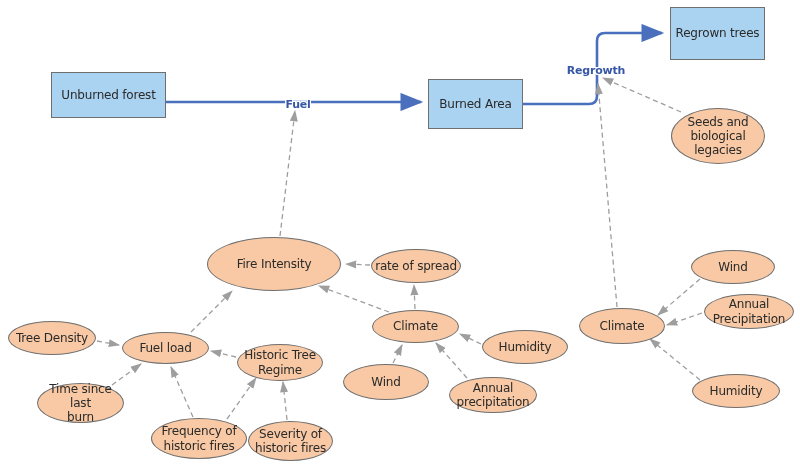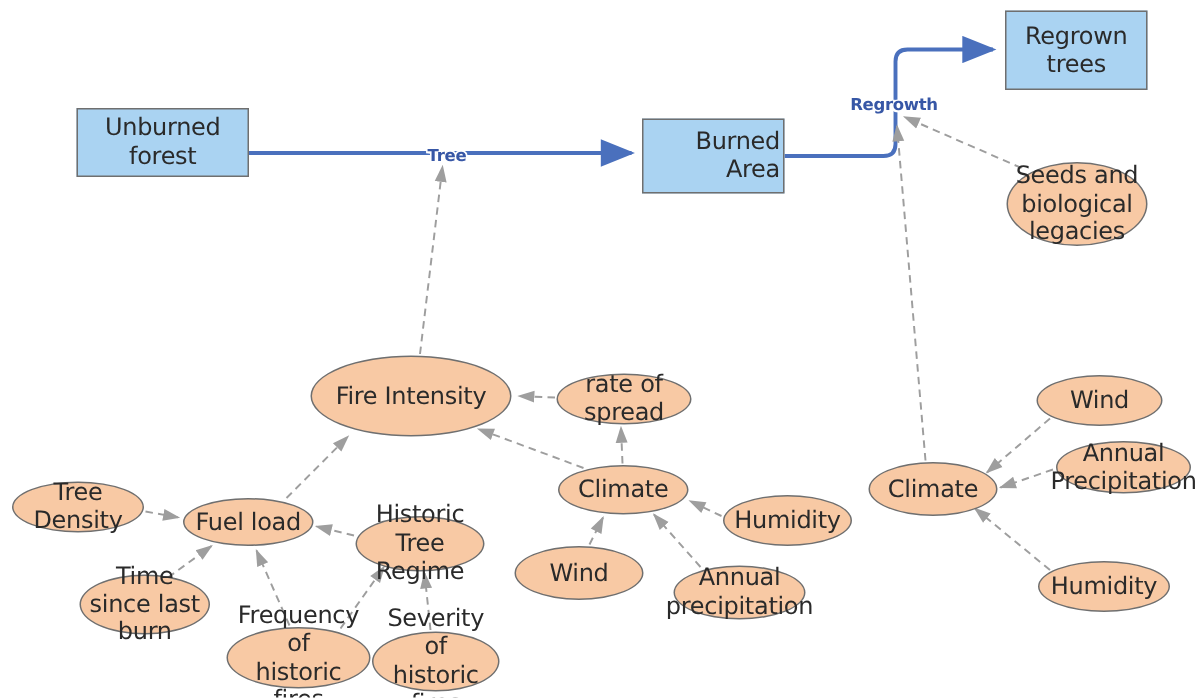--- a/index.html
+++ b/index.html
@@ -45,21 +45,21 @@
   .flow-head{fill:var(--flow);}
   .influence-head{fill:var(--influence);}
   .node{
     position:absolute;
     box-sizing:border-box;
     display:flex;
     align-items:center;
     justify-content:center;
     text-align:center;
     color:var(--text);
-    font-size:16px;
+    font-size:12px;
     line-height:1.18;
     letter-spacing:-0.2px;
   }
   .node.rect{
     background:var(--box-fill);
     border:1.5px solid var(--box-border);
   }
   .node.ellipse{
     background:var(--ellipse-fill);
     border:1.5px solid var(--ellipse-border);
@@ -141,21 +141,21 @@
       </div>
       <div class="node ellipse" style="left: 372px; top: 310px; width: 87px; height: 33px;">
         <span class="node-label">Climate</span>
       </div>
       <div class="node ellipse" style="left: 122px; top: 332px; width: 87px; height: 32px; text-align: center;">
         <span class="node-label">Fuel load</span>
       </div>
       <div class="node ellipse" style="left: 8px; top: 321px; width: 88px; height: 34px;">
         <span class="node-label">Tree Density</span>
       </div>
-      <div class="node ellipse" style="left: 37px; top: 383px; width: 87px; height: 40px; margin-left: 16px;">
+      <div class="node ellipse" style="left: 37px; top: 383px; width: 87px; height: 40px;">
         <span class="node-label">Time since last
 burn</span>
       </div>
       <div class="node ellipse" style="left: 237px; top: 344px; width: 86px; height: 37px;">
         <span class="node-label">Historic Tree
 Regime</span>
       </div>
       <div class="node ellipse" style="left: 151px; top: 418px; width: 96px; height: 41px;">
         <span class="node-label">Frequency of
 historic fires</span>
@@ -182,16 +182,16 @@
       </div>
       <div class="node ellipse" style="left: 704px; top: 294px; width: 90px; height: 35px;">
         <span class="node-label">Annual
 Precipitation</span>
       </div>
       <div class="node ellipse" style="left: 692px; top: 374px; width: 88px; height: 34px;">
         <span class="node-label">Humidity</span>
       </div>
     </div>
   <div id="edge-labels">
-      <div class="edge-label" style="left: 298px; top: 104px;">Tree</div>
+      <div class="edge-label" style="left: 298px; top: 104px;">Fuel</div>
       <div class="edge-label" style="left: 596px; top: 70px;">Regrowth</div>
     </div>
 </div>
 
 </body></html>

